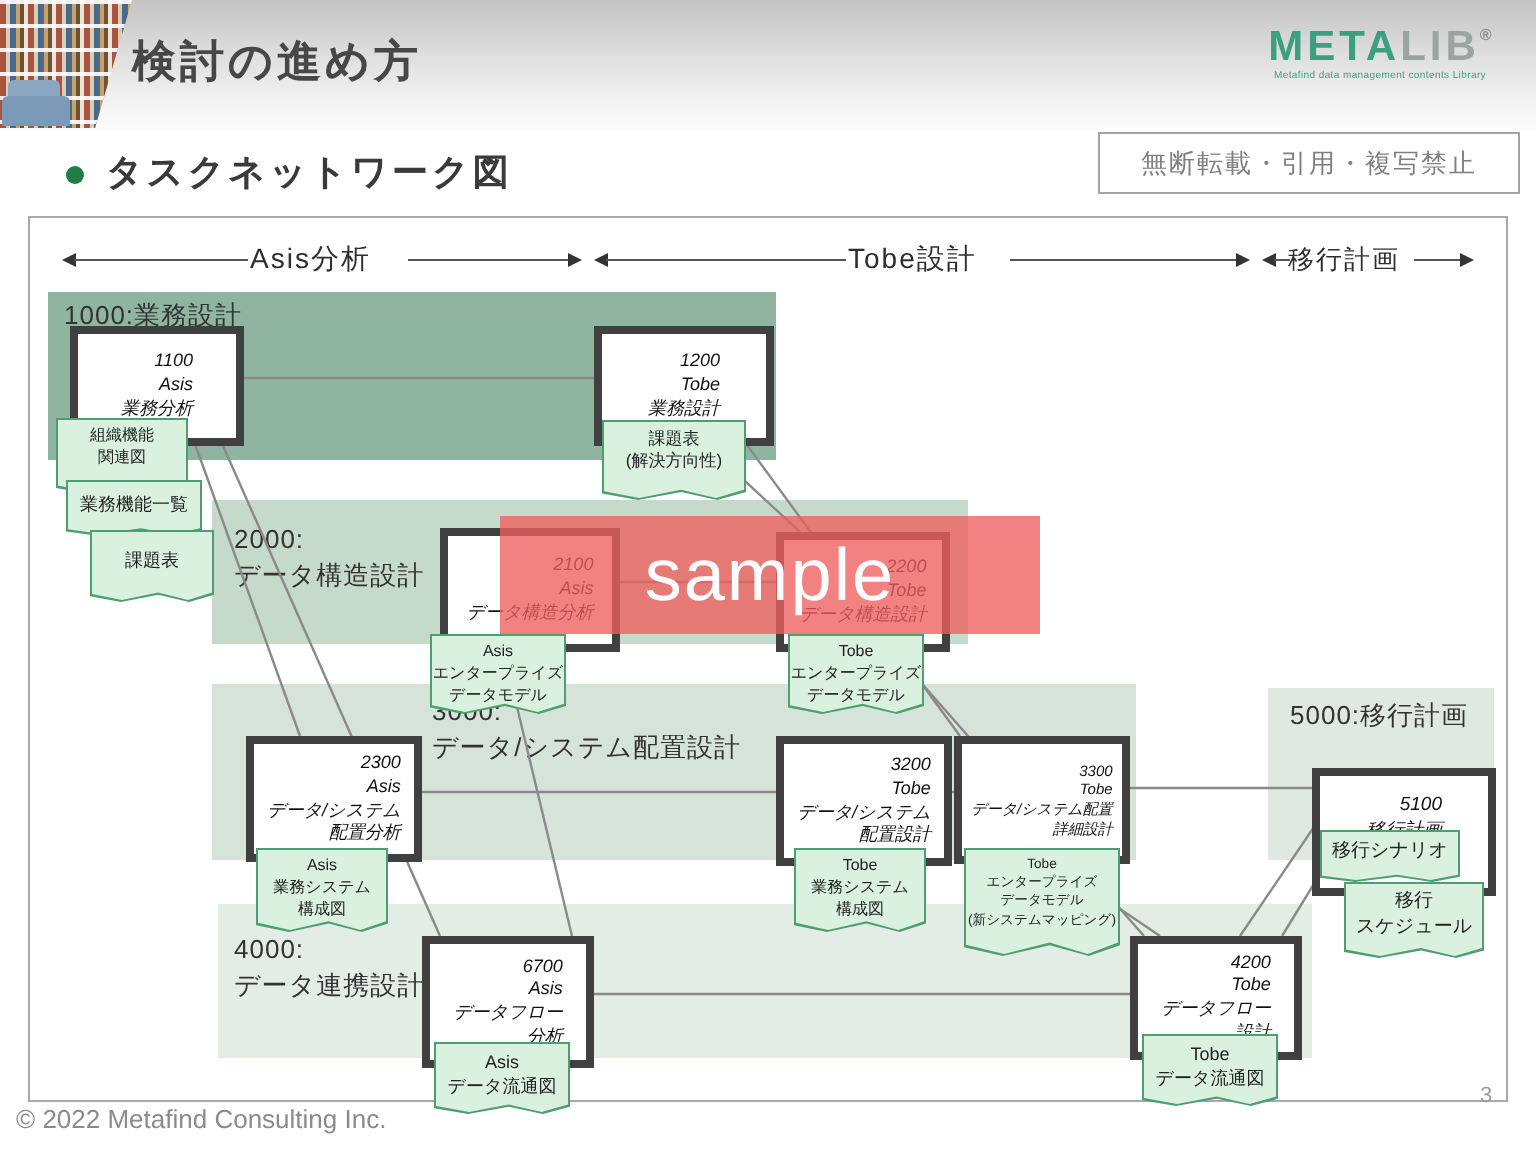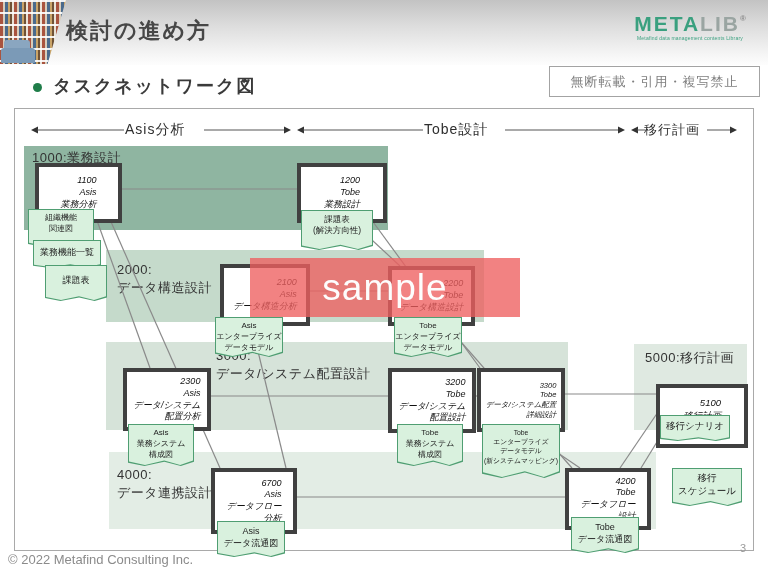--- a/index.html
+++ b/index.html
@@ -82,21 +82,21 @@
   .s-kadai{left:45px;top:265px;width:62px;height:36px;}  .s-kadai .sticky-in{font-size:9px;padding-top:8px;}
   .s-kadai2{left:301px;top:210px;width:72px;height:40px;} .s-kadai2 .sticky-in{font-size:8.5px;}
   .s-aedm{left:215px;top:317px;width:68px;height:40px;}
   .s-tedm{left:394px;top:317px;width:68px;height:40px;}
   .s-asys{left:128px;top:424px;width:66px;height:42px;}
   .s-tsys{left:397px;top:424px;width:66px;height:42px;}
   .s-tedmmap{left:482px;top:424px;width:78px;height:54px;} .s-tedmmap .sticky-in{font-size:6.8px;}
   .s-aflow{left:217px;top:521px;width:68px;height:36px;} .s-aflow .sticky-in{font-size:9px;}
   .s-tflow{left:571px;top:517px;width:68px;height:36px;} .s-tflow .sticky-in{font-size:9px;}
   .s-scen{left:660px;top:415px;width:70px;height:26px;} .s-scen .sticky-in{font-size:9.5px;padding-top:4px;}
-  .s-sched{left:672px;top:441px;width:70px;height:38px;margin-top:27px;} .s-sched .sticky-in{font-size:9.5px;}
+  .s-sched{left:672px;top:441px;width:70px;height:38px;} .s-sched .sticky-in{font-size:9.5px;}
 
   
   .watermark{position:absolute;left:250px;top:258px;width:270px;height:59px;
              background:rgba(238,95,95,.78);display:flex;align-items:center;justify-content:center;}
   .watermark span{font-size:37px;color:#fdfdfd;letter-spacing:1px;text-align:right;}
 
   
   .copyright{position:absolute;left:8px;top:552px;font-size:13px;color:#8b8b8b;}
   .page-num{position:absolute;left:740px;top:542px;font-size:11px;color:#9a9a9a;}
 </style>

